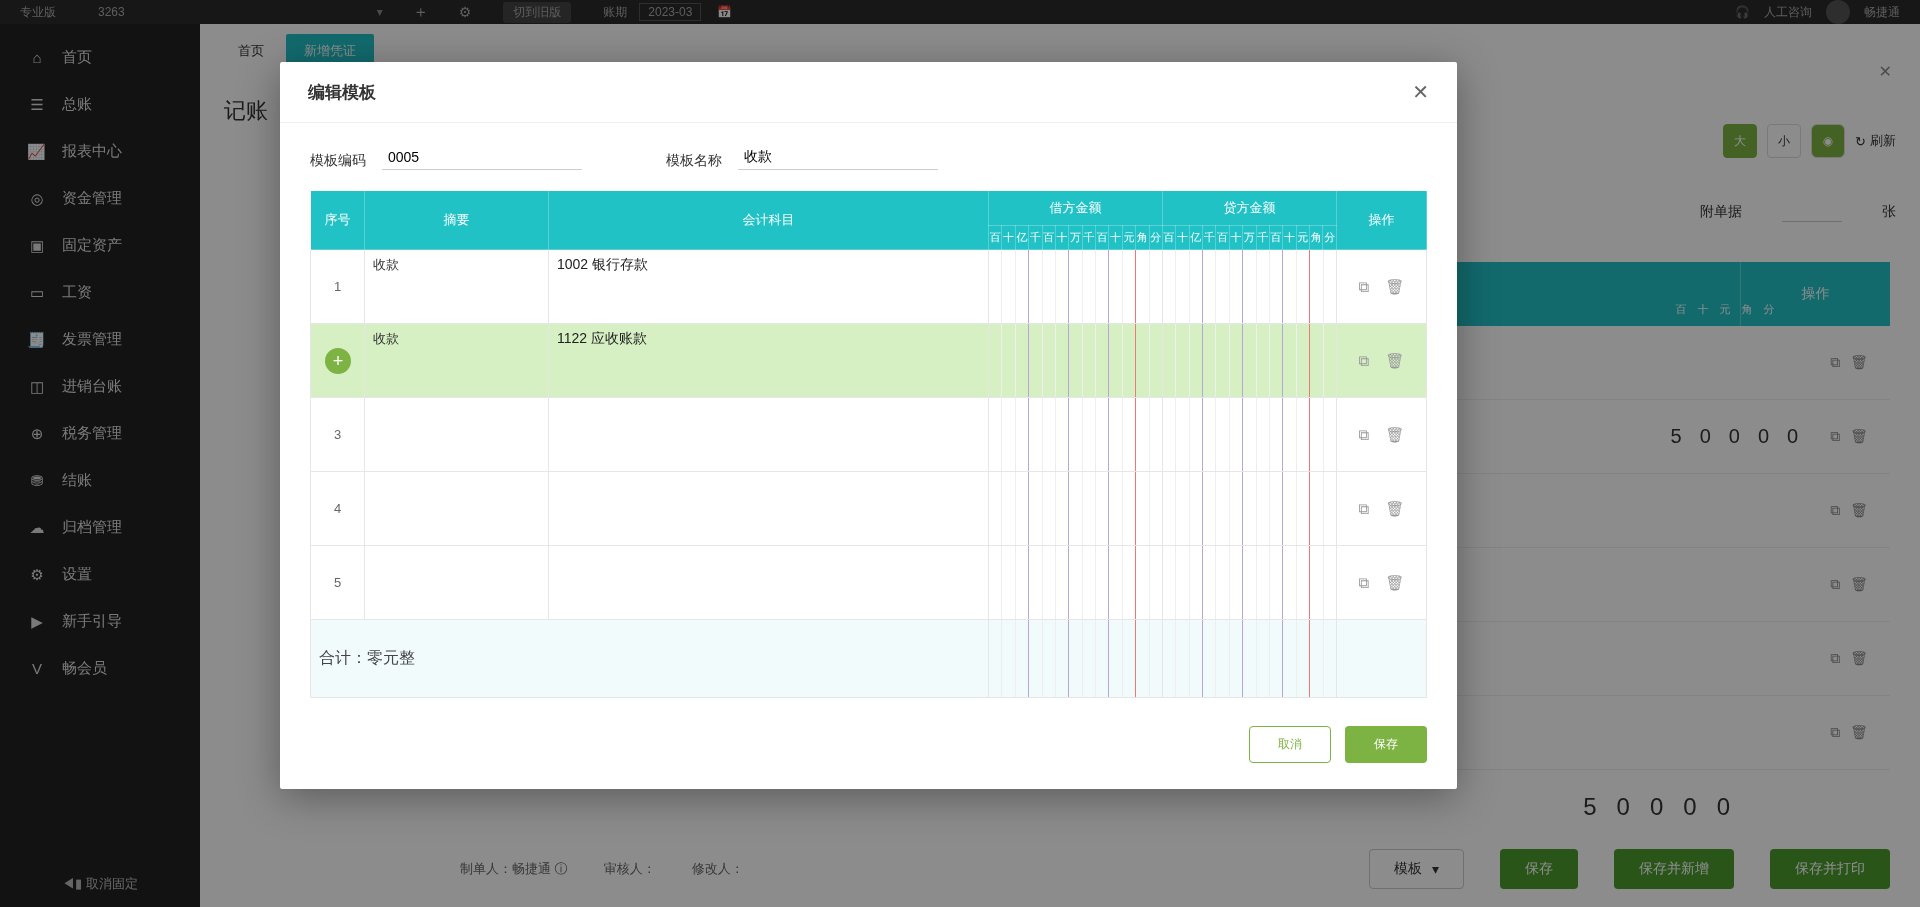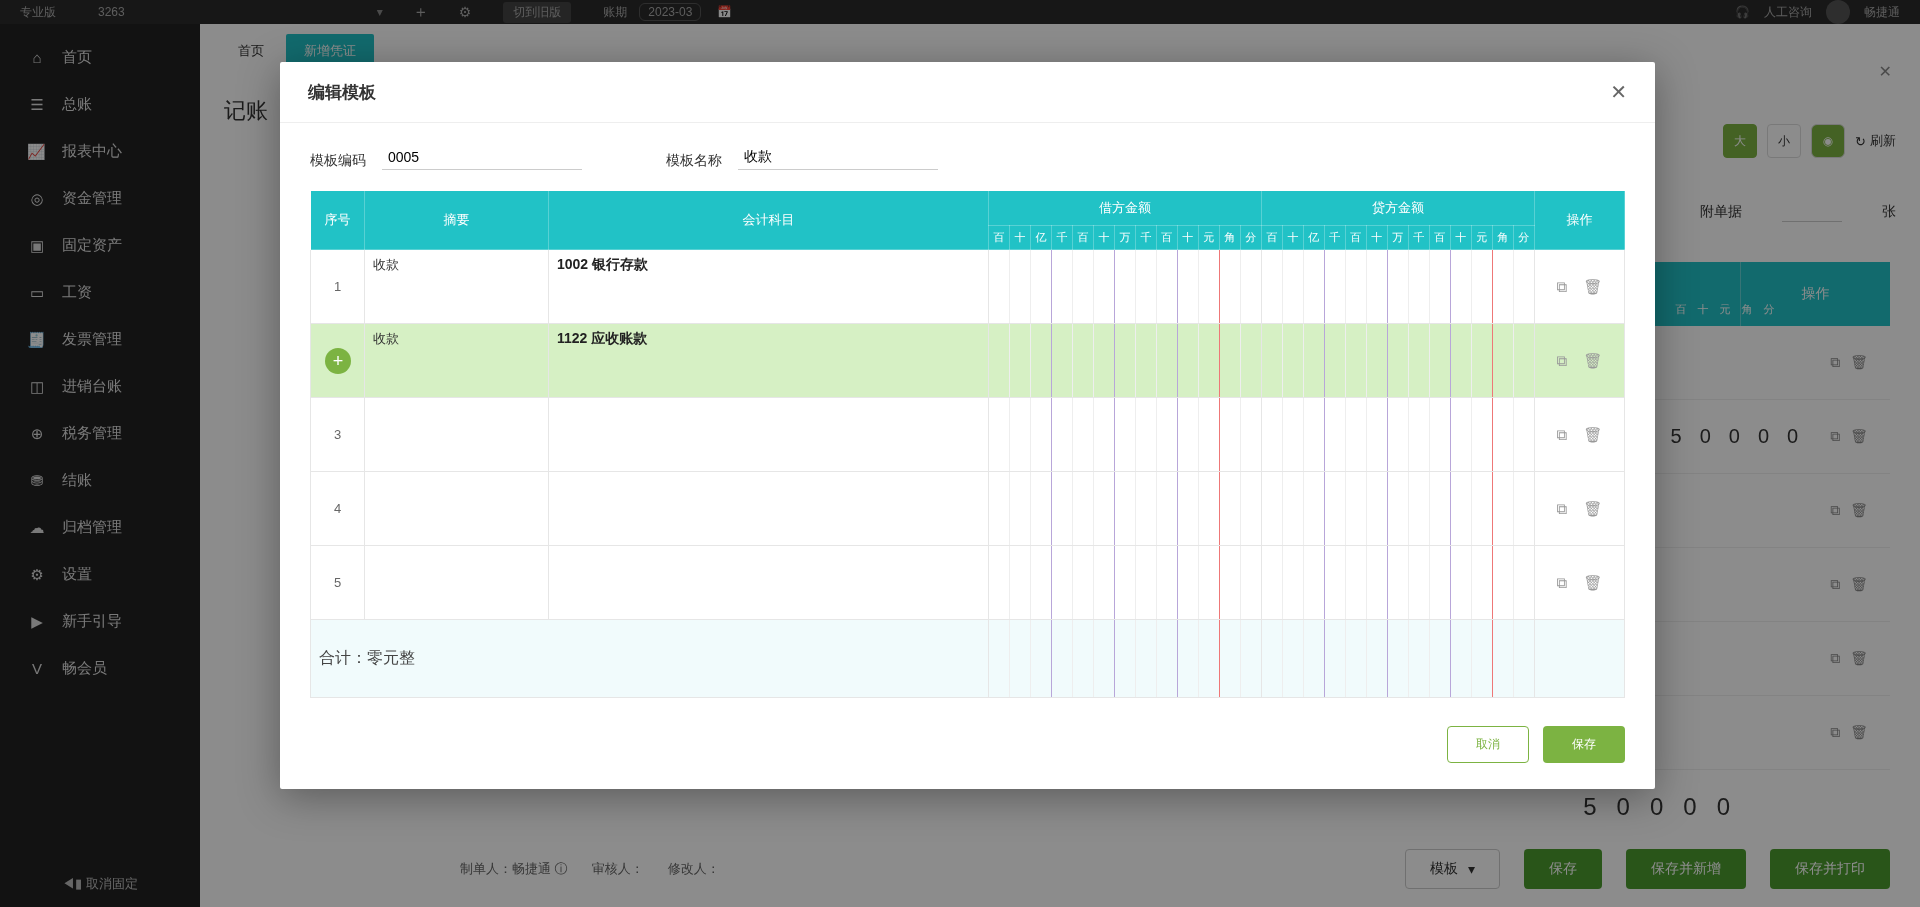--- a/index.html
+++ b/index.html
@@ -3,21 +3,21 @@
 <meta charset="utf-8">
 <style>
 * { box-sizing: border-box; margin: 0; padding: 0; }
 body { font-family: "Microsoft YaHei", Arial, sans-serif; font-size: 13px; color: #333; background: #f5f5f5; overflow: hidden; width: 1920px; height: 907px; position: relative; }
 
 
 .bg-page { position: absolute; inset: 0; }
 .topbar { height: 24px; background: #2a2a2a; color: #aaa; display: flex; align-items: center; padding: 0 20px; font-size: 12px; }
 .topbar .tb-left { display: flex; align-items: center; gap: 12px; }
 .topbar .tb-right { margin-left: auto; display: flex; align-items: center; gap: 14px; }
-.topbar .period-box { display: inline-block; border: 1px solid #555; padding: 1px 8px; border-radius: 6px; }
+.topbar .period-box { display: inline-block; border: 1px solid #555; padding: 1px 8px; border-radius: 0; }
 .topbar .pill { background: #444; padding: 2px 10px; border-radius: 3px; }
 
 .main-layout { display: flex; height: calc(100% - 24px); }
 .sidebar { width: 200px; background: #222; color: #ccc; padding-top: 10px; position: relative; }
 .sidebar-item { display: flex; align-items: center; gap: 16px; padding: 14px 28px; font-size: 15px; color: #ddd; cursor: pointer; }
 .sidebar-item .ico { width: 18px; height: 18px; display: inline-flex; align-items: center; justify-content: center; }
 .sidebar-footer { position: absolute; bottom: 14px; left: 0; right: 0; text-align: center; color: #bbb; font-size: 13px; }
 
 .content { flex: 1; background: #fff; position: relative; padding: 0 24px; }
 .tabs-row { display: flex; align-items: center; gap: 8px; padding: 10px 0; }
@@ -38,49 +38,49 @@
 .bg-grid { position: absolute; left: 260px; right: 30px; top: 238px; }
 .bg-grid-header { background: #21c2c6; color: #fff; height: 64px; display: flex; font-size: 14px; }
 .bg-grid-header .h1 { width: 1280px; }
 .bg-grid-header .h2 { flex: 1; display: flex; align-items: center; justify-content: center; border-left: 1px solid rgba(255,255,255,.3); }
 .bg-grid-header .digits { position: absolute; right: 110px; top: 40px; display: flex; color: #fff; font-size: 11px; }
 .bg-grid-header .digits span { width: 22px; text-align: center; }
 .bg-row { height: 74px; border-bottom: 1px solid #eee; display: flex; align-items: center; justify-content: flex-end; padding-right: 22px; gap: 14px; font-size: 20px; letter-spacing: 18px; color: #333; }
 .bg-row .icons { letter-spacing: normal; font-size: 14px; color: #888; display: flex; gap: 10px; }
 .bg-total { height: 74px; display: flex; align-items: center; justify-content: flex-end; padding-right: 140px; font-size: 24px; letter-spacing: 20px; }
 
-.bottom-bar { position: absolute; left: 260px; right: 30px; bottom: 18px; display: flex; align-items: center; gap: 24px; }
+.bottom-bar { position: absolute; left: 260px; right: 30px; bottom: 18px; display: flex; align-items: center; gap: 36px; }
 .bottom-bar .label-pair { color: #666; font-size: 13px; }
 .bottom-bar .spacer { flex: 1; }
 .btn { padding: 10px 24px; border-radius: 4px; border: 1px solid transparent; font-size: 14px; cursor: pointer; }
 .btn-outline { border-color: #ccc; background: #fff; display: inline-flex; align-items: center; gap: 10px; }
 .btn-primary { background: #4c9b2f; color: #fff; }
 
 
 .overlay { position: absolute; inset: 0; background: rgba(0,0,0,.45); }
 
 
-.modal { position: absolute; left: 280px; top: 62px; width: 1375px; background: #fff; box-shadow: 0 8px 40px rgba(0,0,0,.35); border-radius: 2px; z-index: 10; }
+.modal { position: absolute; left: 280px; top: 62px; width: 1177px; background: #fff; box-shadow: 0 8px 40px rgba(0,0,0,.35); border-radius: 2px; z-index: 10; }
 .modal-header { display: flex; align-items: center; justify-content: space-between; padding: 18px 28px; border-bottom: 1px solid #eee; }
 .modal-title { font-size: 17px; font-weight: 600; color: #333; }
 .modal-close { font-size: 20px; color: #666; cursor: pointer; background: none; border: none; }
 .modal-body { padding: 22px 30px 10px; }
 
 .form-row { display: flex; gap: 84px; margin-bottom: 20px; align-items: flex-end; }
 .form-item { display: flex; align-items: flex-end; gap: 16px; }
 .form-item label { font-size: 14px; color: #333; }
 .form-item .uinput { border: none; border-bottom: 1px solid #ccc; padding: 4px 6px; font-size: 14px; width: 200px; outline: none; }
 
 .tmpl-table { width: 100%; border-collapse: collapse; font-size: 13px; }
 .tmpl-table thead th { background: #21c2c6; color: #fff; font-weight: 500; border: 1px solid rgba(255,255,255,.25); padding: 8px 4px; text-align: center; }
 .tmpl-table .sub th { font-size: 11px; padding: 4px 0; }
 .tmpl-table tbody td { border: 1px solid #e6e6e6; height: 74px; vertical-align: top; padding: 6px 8px; }
 .tmpl-table tbody td.idx { text-align: center; vertical-align: middle; color: #666; width: 54px; position: relative; }
 .tmpl-table tbody td.summary { width: 184px; color: #333; font-size: 13px; }
-.tmpl-table tbody td.account { width: 440px; color: #222; font-size: 14px; font-weight: 700; }
+.tmpl-table tbody td.account { width: 440px; color: #222; font-size: 14px; font-weight: 400; }
 .tmpl-table tbody td.amtcol { padding: 0; width: 266px; }
 .tmpl-table tbody td.ops { width: 90px; text-align: center; vertical-align: middle; color: #999; }
 .tmpl-table tbody tr.active td { background: #d6f0c4; }
 .tmpl-table tbody tr.total td { background: #f1fbfc; height: 78px; vertical-align: middle; font-size: 16px; color: #444; }
 
 .add-row-btn { position: absolute; left: 14px; top: 50%; transform: translateY(-50%); width: 26px; height: 26px; border-radius: 50%; background: #7cb342; color: #fff; display: flex; align-items: center; justify-content: center; font-size: 18px; line-height: 1; cursor: pointer; }
 
 .amt-grid { display: flex; height: 100%; }
 .amt-grid span { flex: 1; border-right: 1px solid #eee; }
 .amt-grid span:nth-child(3) { border-right-color: #b8a6d9; }

